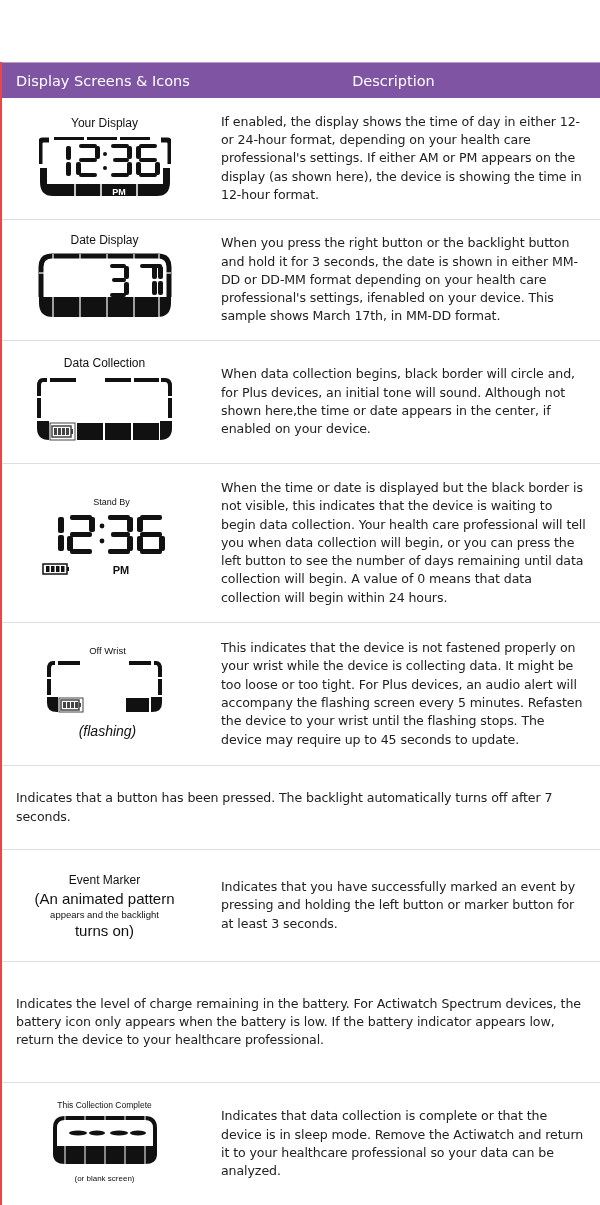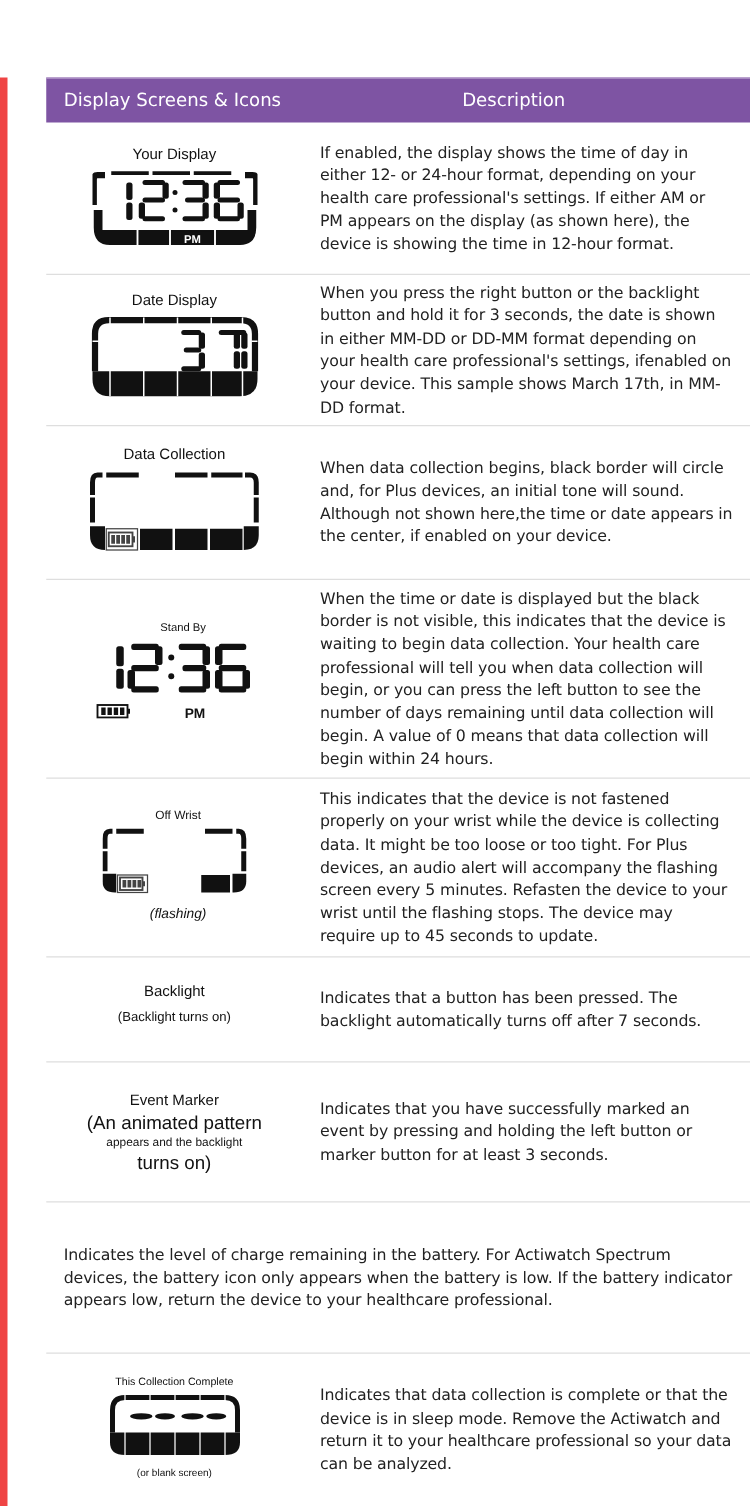--- a/index.html
+++ b/index.html
@@ -1,27 +1,27 @@
 <!DOCTYPE html>
 <html><head>
 <meta charset="utf-8">
 <style>
   * { box-sizing: border-box; margin: 0; padding: 0; }
   html, body { width: 600px; height: 1205px; background: #ffffff; overflow: hidden; }
   body { font-family: "DejaVu Sans", sans-serif; color: #222; position: relative; }
-  .table { position: absolute; left: 0; top: 62px; width: 600px; border-left: 6px solid #ef4444; padding-left: 31px; }
+  .table { position: absolute; left: 0; top: 62px; width: 600px; border-left: 2px solid #ef4444; }
   .thead { height: 36px; background: #7e54a3; color: #fff; display: flex; align-items: center; border-top: 1px solid #b59ccb; }
   .th-left { width: 205px; padding-left: 14px; font-size: 14.5px; }
   .th-right { flex: 1; text-align: center; font-size: 14.5px; padding-right: 20px; }
   .row { display: flex; border-bottom: 1.5px solid #dedede; position: relative; }
   .cell-left { width: 205px; display: flex; flex-direction: column; align-items: center; justify-content: center; font-family: "Liberation Sans", sans-serif; }
   .cell-right { flex: 1; padding: 0 14px 0 14px; display: flex; align-items: center; font-size: 12.6px; line-height: 18.3px; color: #222; letter-spacing: -0.1px; }
   .icon-label { font-size: 12px; color: #111; text-align: center; }
   .icon-sub { font-size: 10.5px; color: #111; text-align: center; line-height: 16px; }
-  .icon-note { font-size: 11px; color: #111; font-style: italic; }
+  .icon-note { font-size: 14px; color: #111; font-style: italic; }
   .icon-note2 { font-size: 8px; color: #111; }
   svg { display: block; }
 </style>
 </head>
 <body>
 
 <div class="table">
 
   <div class="thead">
     <div class="th-left">Display Screens &amp; Icons</div>
@@ -195,24 +195,20 @@
             <rect x="28" y="43" width="3" height="6"></rect>
           </g>
         <rect x="79" y="39" width="23" height="14" fill="#111"></rect>
       </svg>
       <div class="icon-note" style="margin-top:10px;margin-left:6px;">(flashing)</div>
     </div>
     <div class="cell-right">This indicates that the device is not fastened properly on your wrist while the device is collecting data. It might be too loose or too tight. For Plus devices, an audio alert will accompany the flashing screen every 5 minutes. Refasten the device to your wrist until the flashing stops. The device may require up to 45 seconds to update.</div>
   </div>
 
   <div class="row" style="height:84px;">
-    <div class="cell-left">
-      <div class="icon-label" style="margin-top:-8px;">Backlight</div>
-      <div class="icon-sub" style="margin-top:6px;">(Backlight turns on)</div>
-    </div>
     <div class="cell-right">Indicates that a button has been pressed. The backlight automatically turns off after 7 seconds.</div>
   </div>
 
   <div class="row" style="height:112px;">
     <div class="cell-left">
       <div class="icon-label" style="margin-bottom:4px;">Event Marker</div>
       <div class="icon-sub" style="font-size:15px;text-align:right;">(An animated pattern</div>
       <div class="icon-sub" style="font-size:9.5px;">appears and the backlight</div>
       <div class="icon-sub" style="font-size:15px;">turns on)</div>
     </div>

